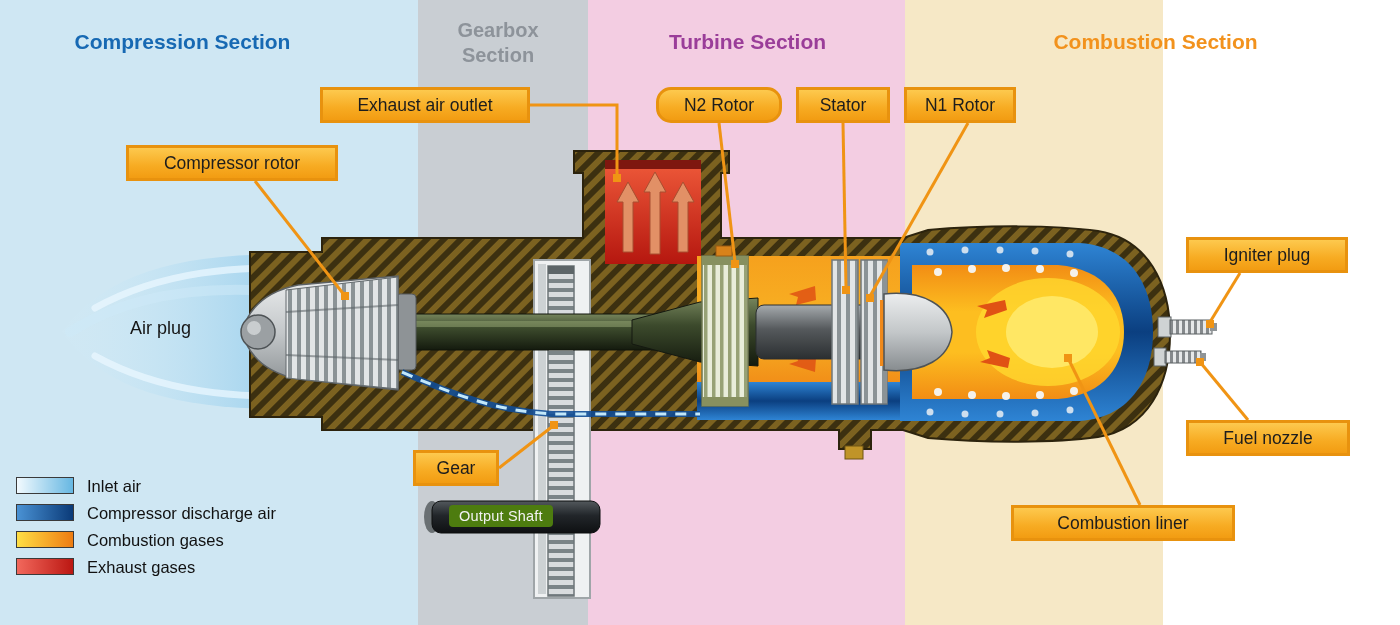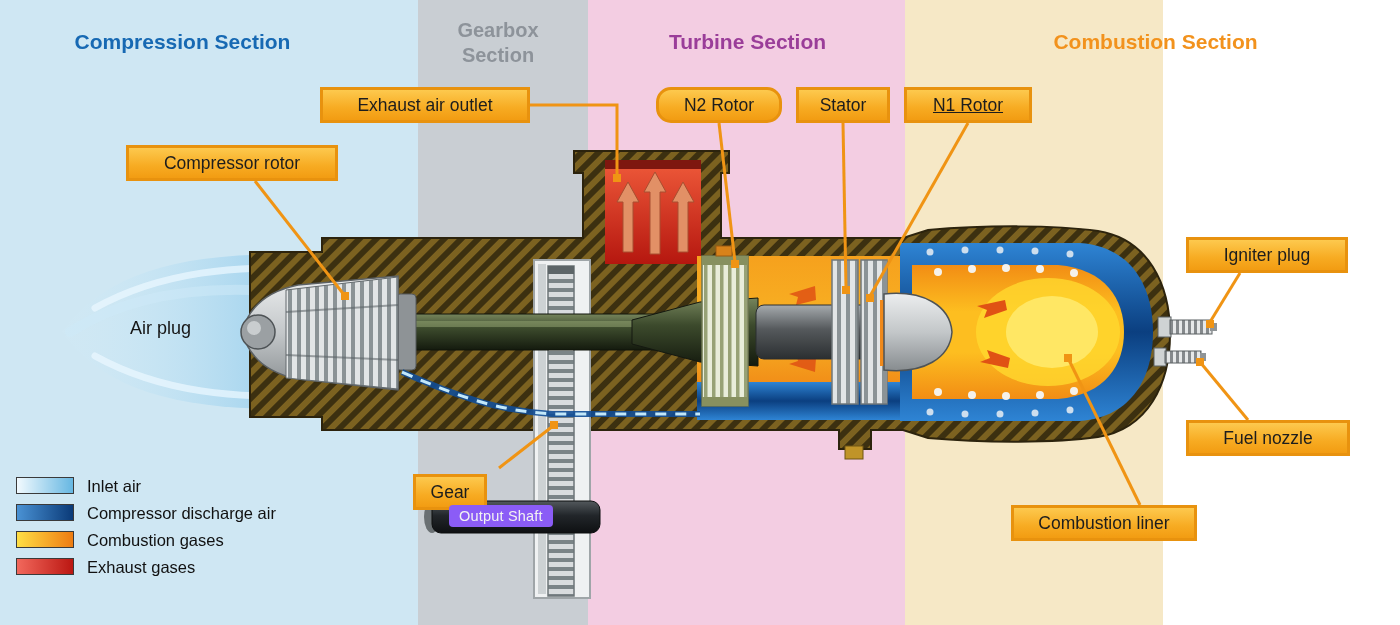--- a/index.html
+++ b/index.html
@@ -24,28 +24,28 @@
   .callout{
     position:absolute;display:flex;align-items:center;justify-content:center;
     background:linear-gradient(180deg,#fdc94e 0%,#f7ab22 60%,#f29c12 100%);
     border:3px solid #e8920e;color:#1d1d1d;font-size:17.5px;box-sizing:border-box;
     text-align:center;white-space:nowrap;
   }
   .c-exhaust{left:320px;top:87px;width:210px;height:36px;}
   .c-comprotor{left:126px;top:145px;width:212px;height:36px;}
   .c-n2{left:656px;top:87px;width:126px;height:36px;border-radius:15px;}
   .c-stator{left:796px;top:87px;width:94px;height:36px;}
-  .c-n1{left:904px;top:87px;width:128px;height:36px;text-decoration:underline;}
+  .c-n1{left:904px;top:87px;width:112px;height:36px;}
   .c-igniter{left:1186px;top:237px;width:162px;height:36px;}
   .c-fuel{left:1186px;top:420px;width:164px;height:36px;}
-  .c-liner{left:1011px;top:505px;width:186px;height:36px;}
-  .c-gear{left:413px;top:450px;width:74px;height:36px;margin-top:24px;}
+  .c-liner{left:1011px;top:505px;width:224px;height:36px;}
+  .c-gear{left:413px;top:450px;width:86px;height:36px;}
   .air-inlet{position:absolute;left:130px;top:318px;font-size:18px;color:#151515;}
   .output-shaft{
-    position:absolute;left:449px;top:505px;background:#8b5cf6;color:#f2f2f2;
+    position:absolute;left:449px;top:505px;background:#4d7c0f;color:#f2f2f2;
     font-size:14.5px;padding:3px 10px;border-radius:4px;letter-spacing:.2px;
   }
   .legend{position:absolute;left:16px;top:477px;}
   .legend-row{display:flex;height:27px;}
   .legend-swatch{width:58px;height:17px;border:1.5px solid #3a3a3a;margin-right:13px;box-sizing:border-box;}
   .sw0{background:linear-gradient(90deg,#f2fafe,#66b7e2);}
   .sw1{background:linear-gradient(90deg,#4a92d4,#0a3a78);}
   .sw2{background:linear-gradient(90deg,#ffdf45,#ee7c12);}
   .sw3{background:linear-gradient(90deg,#f2685c,#bb1712);}
   .legend-label{font-size:16.5px;color:#111;}

